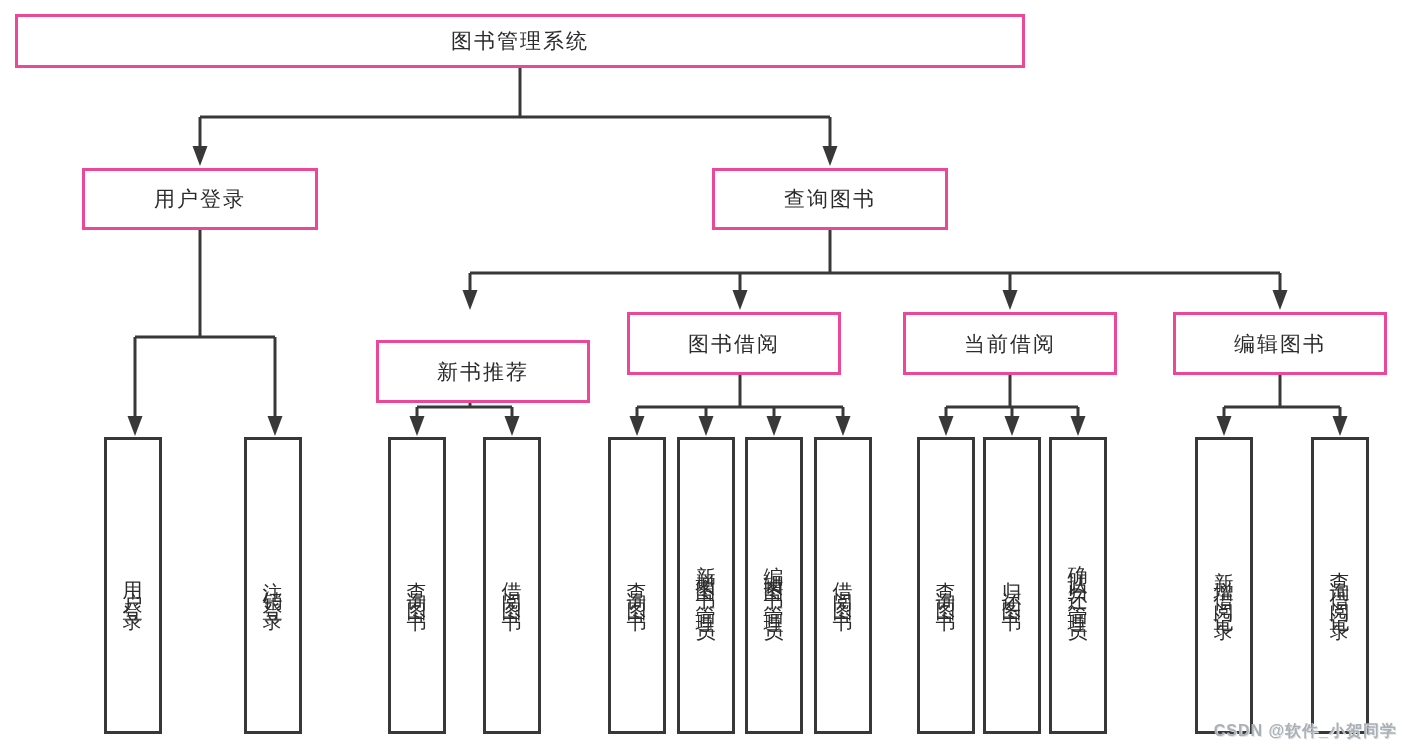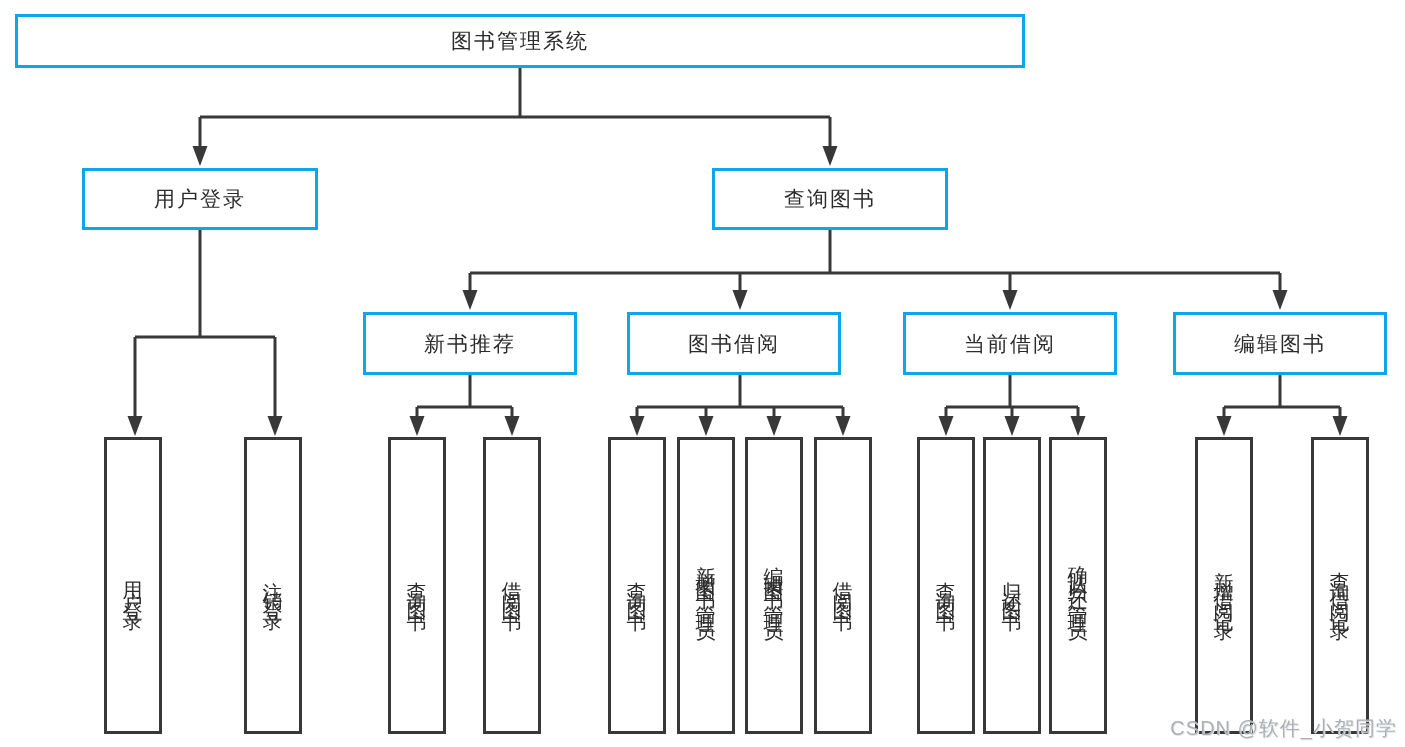--- a/index.html
+++ b/index.html
@@ -19,39 +19,39 @@
   .connectors {
     position: absolute;
     left: 0; top: 0;
     width: 1405px;
     height: 747px;
     pointer-events: none;
   }
   .node {
     position: absolute;
     box-sizing: border-box;
-    border: 3px solid #0ea5e9;
+    border: 3px solid #ec4899;
     background: #ffffff;
     display: flex;
     align-items: center;
     justify-content: center;
     text-align: center;
   }
   .node .lbl {
     font-size: 21px;
     letter-spacing: 2px;
     color: #2b2b2b;
     white-space: nowrap;
   }
   .root-node  { left: 15px;  top: 14px;  width: 1010px; height: 54px; }
   .l2-node    { height: 62px; width: 236px; top: 168px; }
   .l2-a       { left: 82px; }
   .l2-b       { left: 712px; }
   .l3-node    { top: 312px; height: 63px; width: 214px; }
-  .l3-a { left: 363px; }
+  .l3-a { left: 376px; margin-top: 28px; }
   .l3-b { left: 627px; }
   .l3-c { left: 903px; }
   .l3-d { left: 1173px; }
   .leaf {
     position: absolute;
     box-sizing: border-box;
     border: 3px solid #383838;
     background: #ffffff;
     top: 437px;
     height: 297px;
@@ -65,25 +65,26 @@
     font-size: 20px;
     letter-spacing: 10px;
     color: #2b2b2b;
     line-height: 1;
   }
   .leaf.long .vlbl { letter-spacing: 8px; }
   .watermark {
     position: absolute;
     right: 8px;
     bottom: 5px;
-    font-size: 20px;
+    font-size: 16px;
     color: #aab0b6;
     letter-spacing: 1px;
     white-space: nowrap;
     text-shadow: 1px 1px 0 #e3e6e8;
+    font-weight: bold;
   }
 </style>
 </head>
 <body>
 
 <div class="canvas">
 
   <svg class="connectors" viewBox="0 0 1405 747" xmlns="http://www.w3.org/2000/svg">
     <g stroke="#383838" stroke-width="3" fill="none">
 

